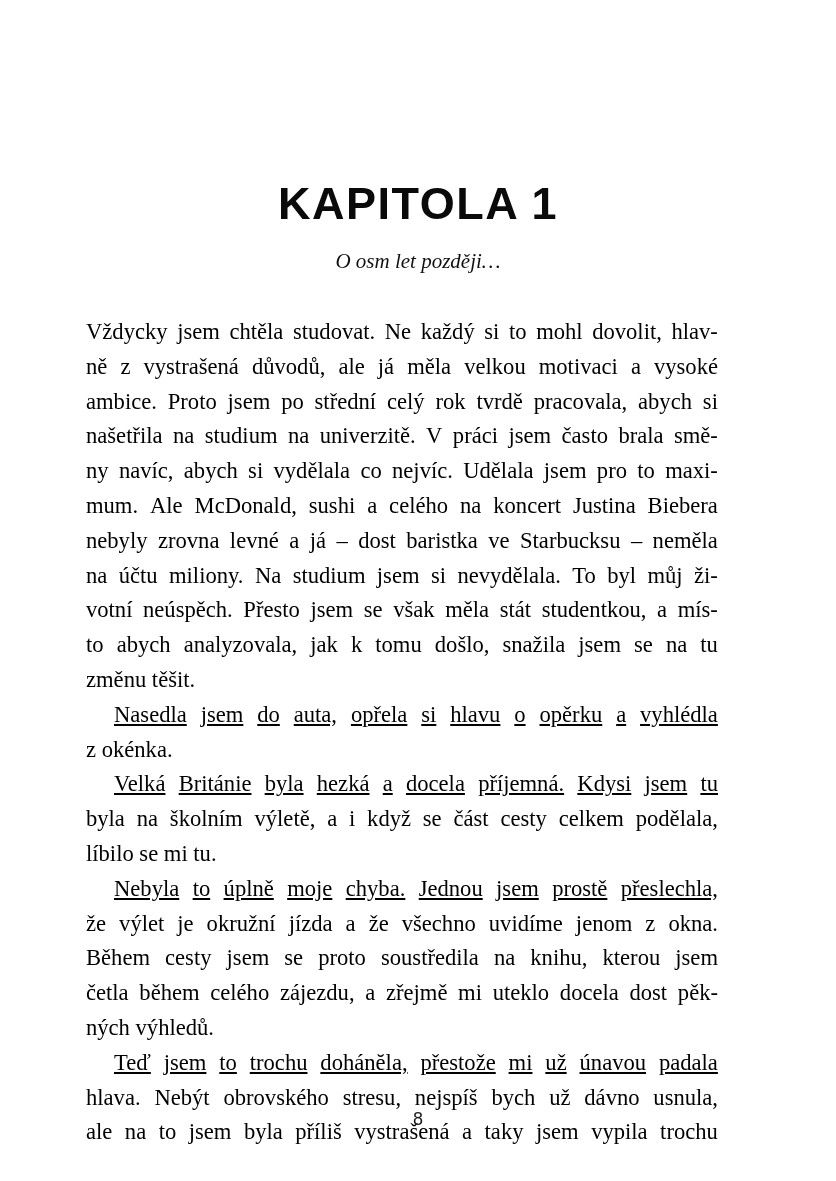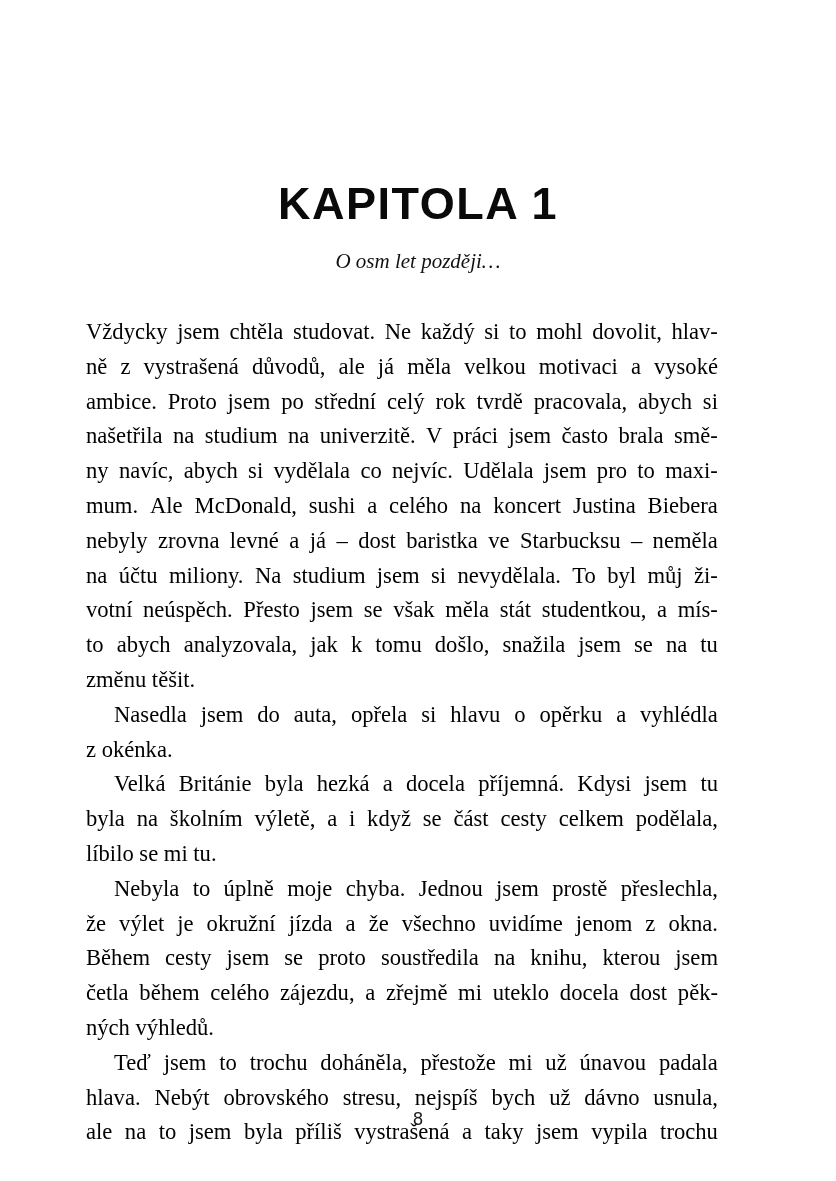--- a/index.html
+++ b/index.html
@@ -70,20 +70,21 @@
   }
   .line.just > span {
     white-space: pre;
   }
   
   .line.flush {
     display: block;
   }
   .line.indent {
     padding-left: 28px;
+    text-decoration: underline;
   }
   .line.indent.just {
     padding-left: 28px;
   }
 
   
   .folio {
     position: absolute;
     left: 0;
     top: 1108px;

